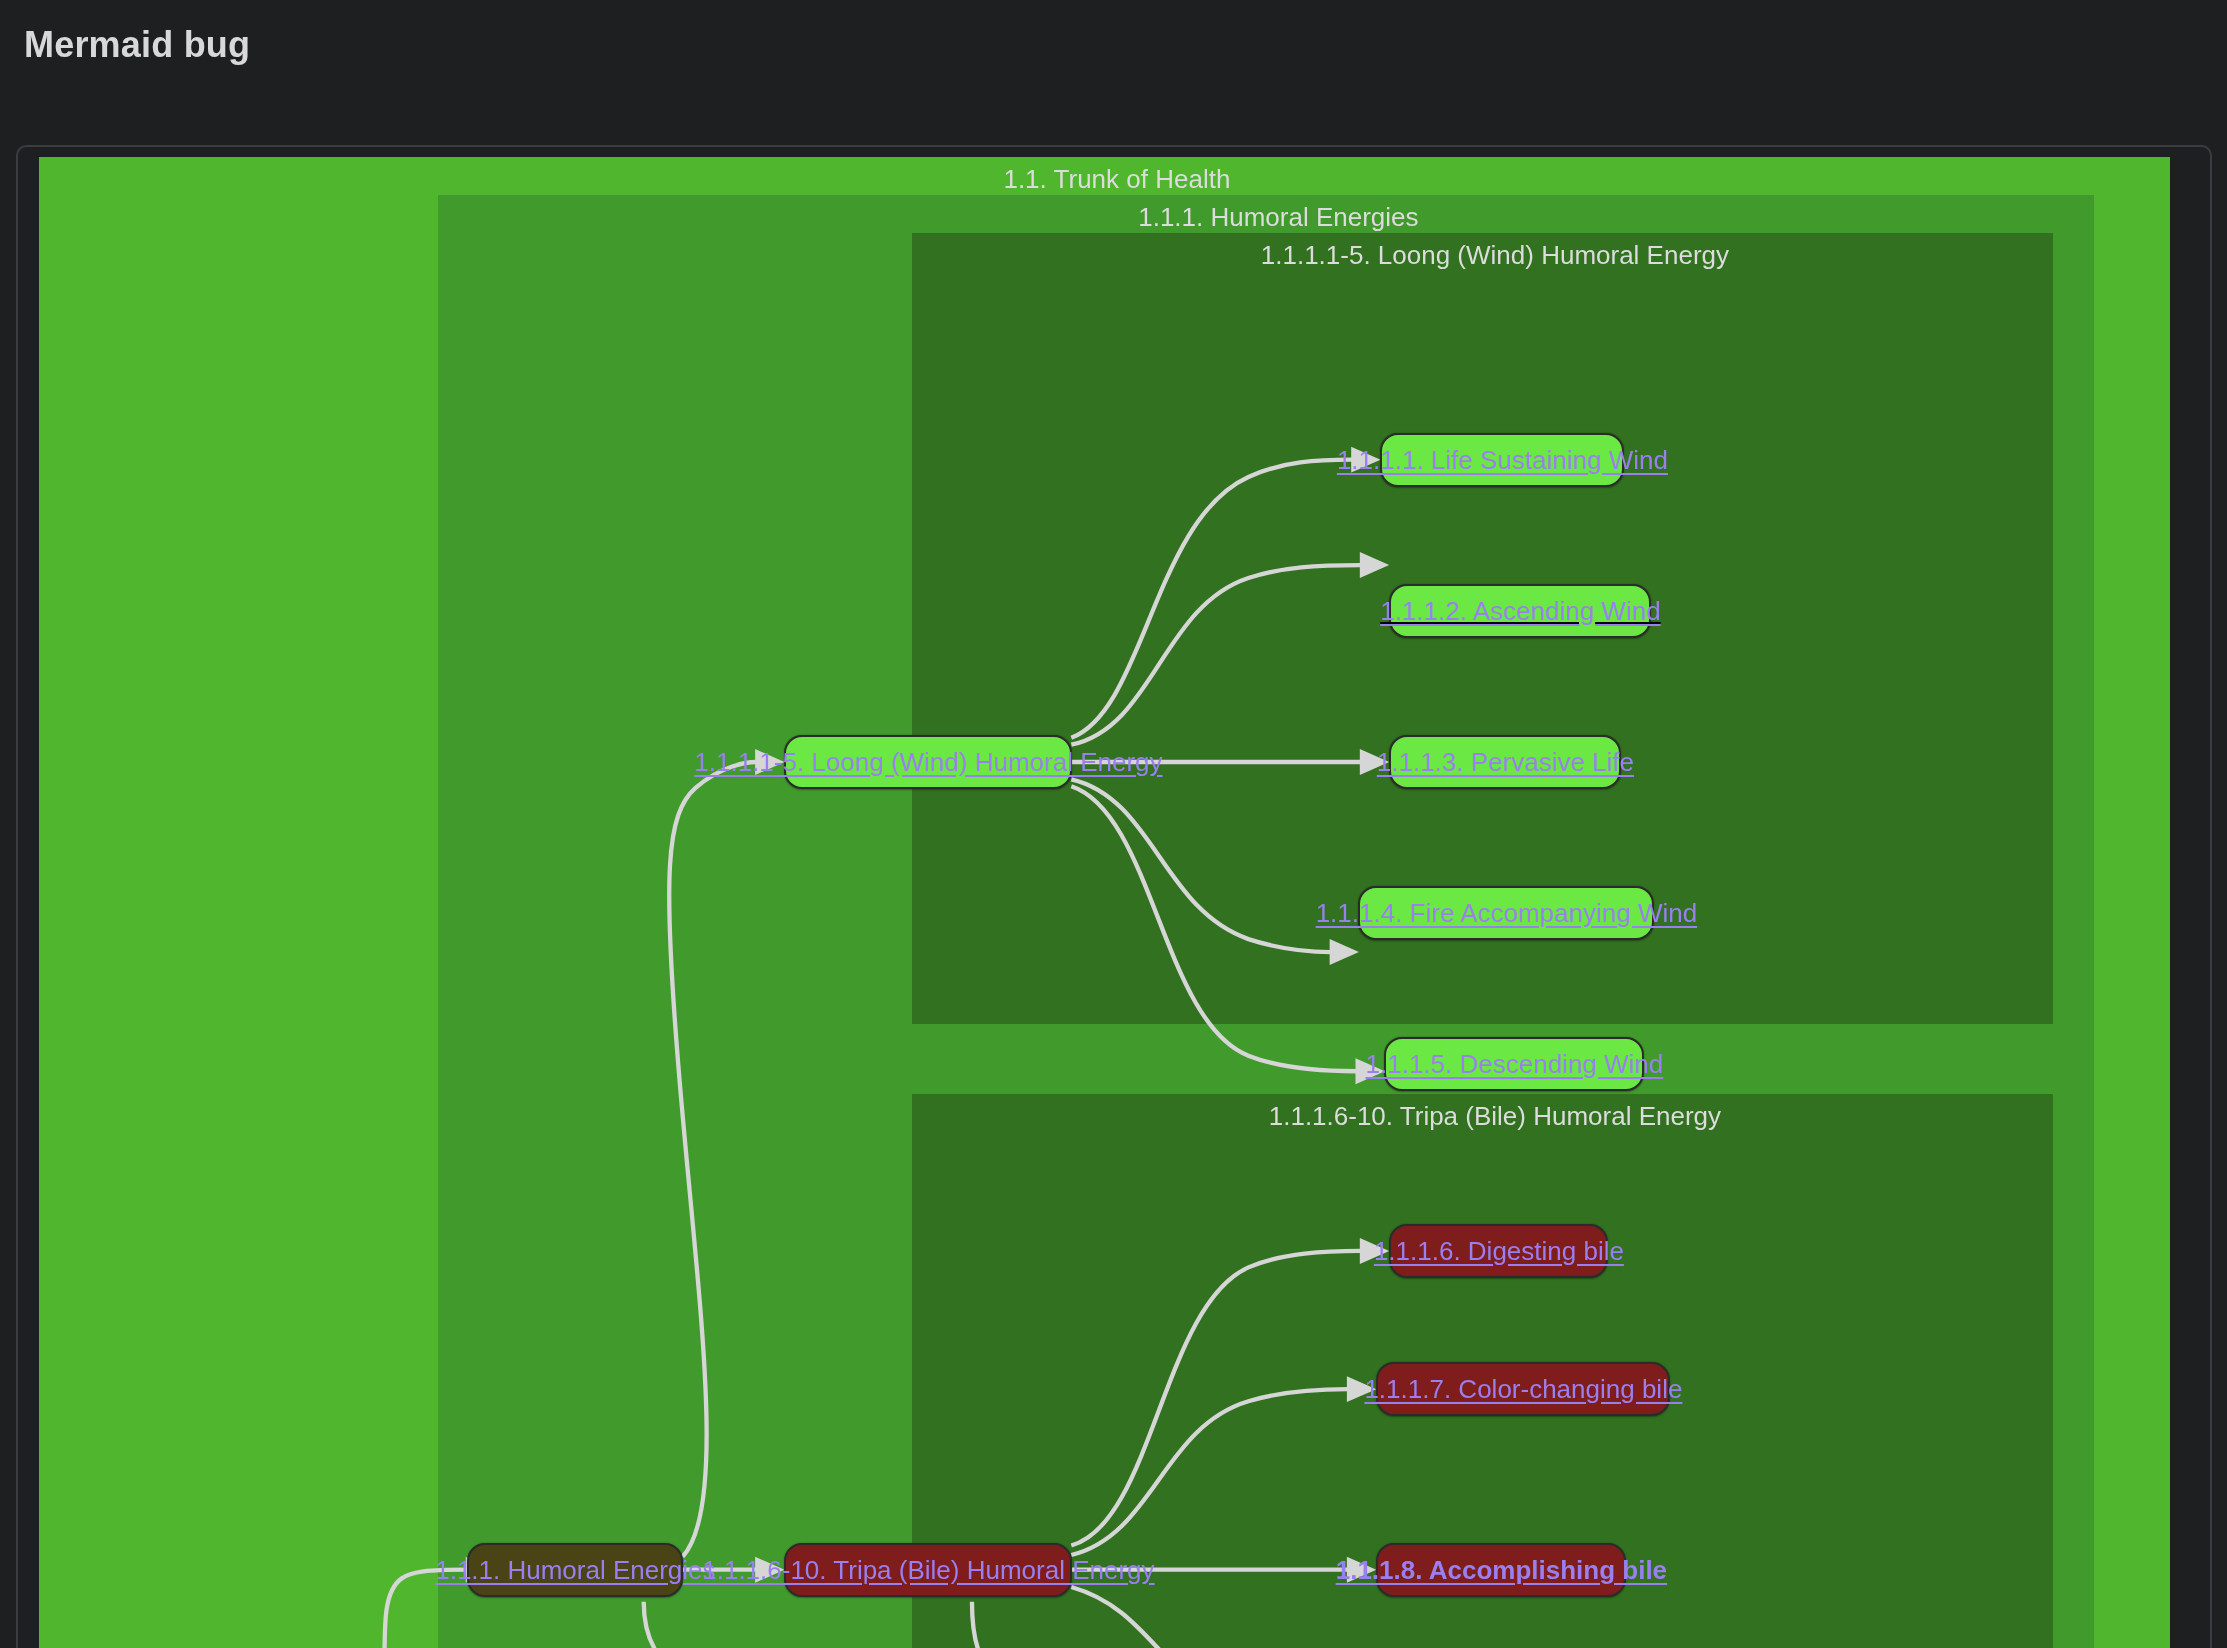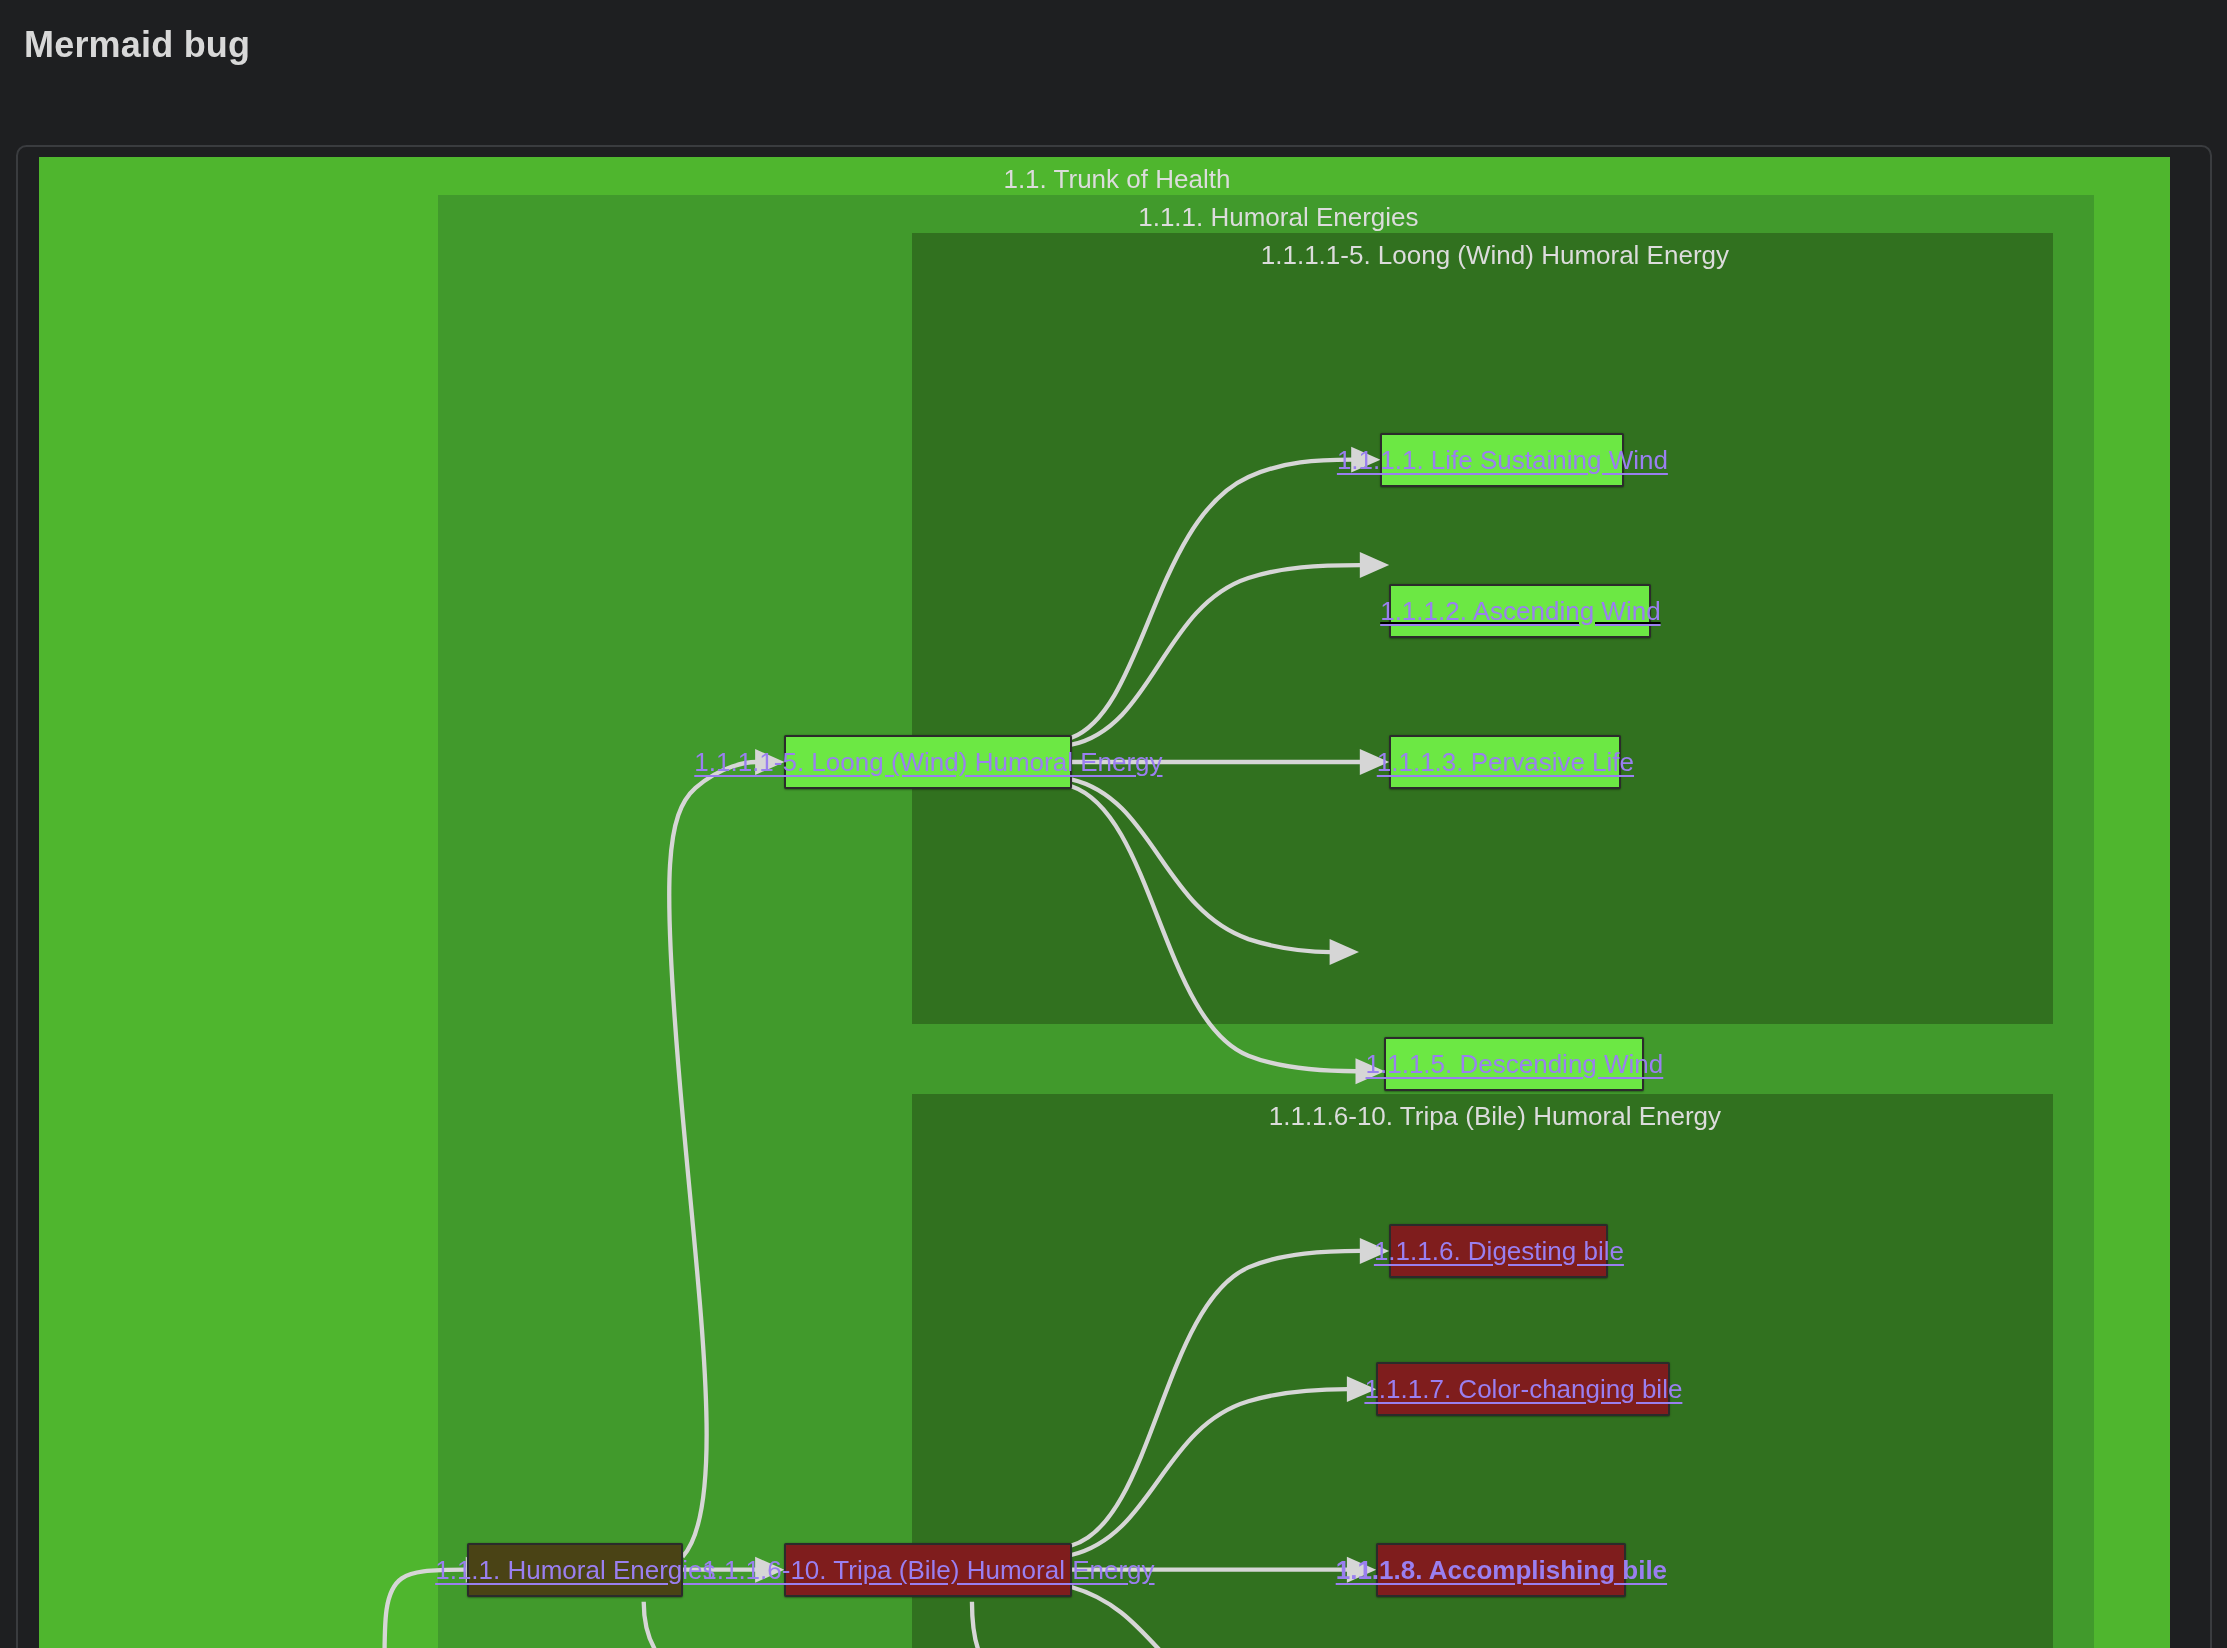--- a/index.html
+++ b/index.html
@@ -64,21 +64,21 @@
   #sg-loong  { left: 873px;top: 76px;  width: 1141px; height: 791px;  background: #31711f; }
   #sg-tripa  { left: 873px;top: 937px;width: 1141px; height: 584px;  background: #31711f; }
 
   
   .node {
     position: absolute;
     display: flex;
     align-items: center;
     justify-content: center;
     border: 2.6px solid #2b2b2b;
-    border-radius: 2px;
+    border-radius: 18px;
     padding: 0 14px;
     height: 54px;
     white-space: nowrap;
     box-shadow: 0 0.9px 1.7px rgba(0,0,0,0.35);
   }
   .node .lbl {
     color: #9a7ff0;
     font-size: 26px;
     text-decoration: underline;
     text-underline-offset: 4.3px;
@@ -182,20 +182,23 @@
     </div>
 
     <div class="node green" style="left:1350px; top:427px; width:262px;text-decoration:underline;">
       <span class="lbl">1.1.1.2. Ascending Wind</span>
     </div>
 
     <div class="node green" style="left:1350px; top:578px; width:232px;">
       <span class="lbl">1.1.1.3. Pervasive Life</span>
     </div>
 
+    <div class="node green" style="left:1319px; top:729px; width:296px;">
+      <span class="lbl">1.1.1.4. Fire Accompanying Wind</span>
+    </div>
 
     <div class="node green" style="left:1345px; top:880px; width:260px;">
       <span class="lbl">1.1.1.5. Descending Wind</span>
     </div>
 
     <div class="node tan" style="left:745px; top:1386px; width:288px;">
       <span class="lbl">1.1.1.6-10. Tripa (Bile) Humoral Energy</span>
     </div>
 
     <div class="node tan" style="left:1350px; top:1067px; width:219px;">

